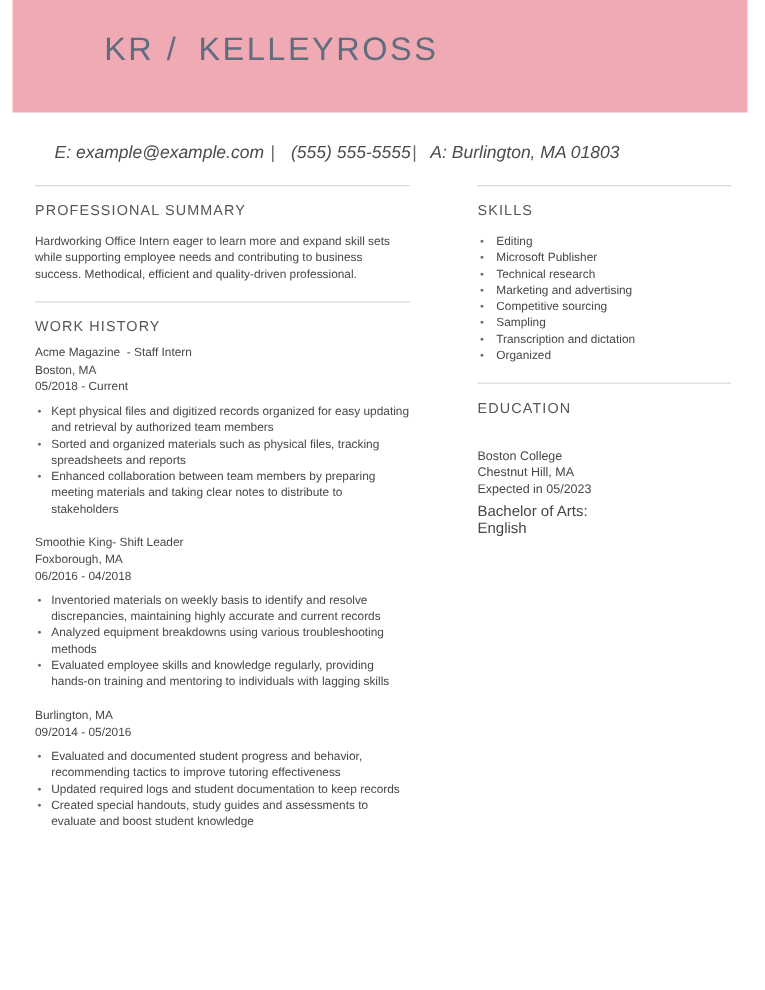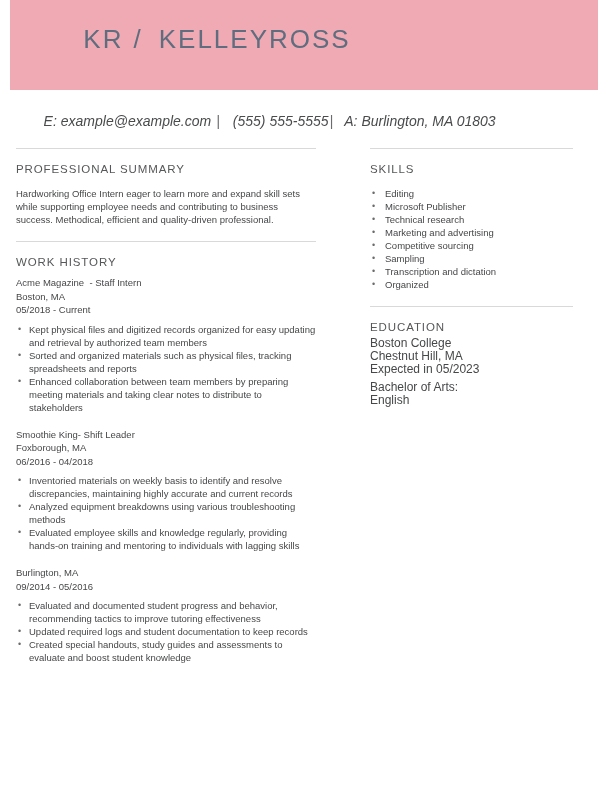--- a/index.html
+++ b/index.html
@@ -46,21 +46,21 @@
     white-space: pre;
     font-style: italic;
   }
   .contact .lbl { margin-right: 4px; }
   .contact .sep1 { margin: 0 13px 0 5px; color: #6a6b6d; }
   .contact .sep2 { margin: 0 11px 0 1px; color: #6a6b6d; }
 
   
   .columns {
     position: absolute;
-    left: 16px;
+    left: 28px;
     top: 148px;
     width: 557px;
     display: flex;
     gap: 54px;
     align-items: flex-start;
   }
   .col-left  { width: 300px; flex: 0 0 300px; }
   .col-right { width: 203px; flex: 0 0 203px; }
 
   section {
@@ -115,21 +115,21 @@
     display: flex;
     font-size: 9.5px;
     line-height: 13px;
   }
   ul.skills .dot {
     flex: 0 0 13px;
     color: #6a6b6d;
     font-size: 9px;
   }
 
-  .edu-block { margin-top: 4px; font-size: 12px; line-height: 13px; }
+  .edu-block { margin-top: 26px; font-size: 10px; line-height: 13px; }
   .edu-degree { margin-top: 5px; font-size: 12px; line-height: 13px; }
 </style>
 </head>
 <body>
 
 <div class="page">
 
   <div class="banner" style="background: rgb(239, 170, 180);">
     <div class="name-line" style="color: rgb(95, 109, 126);">
       <span>KR</span><span class="slash">/</span><span>KELLEYROSS</span>

